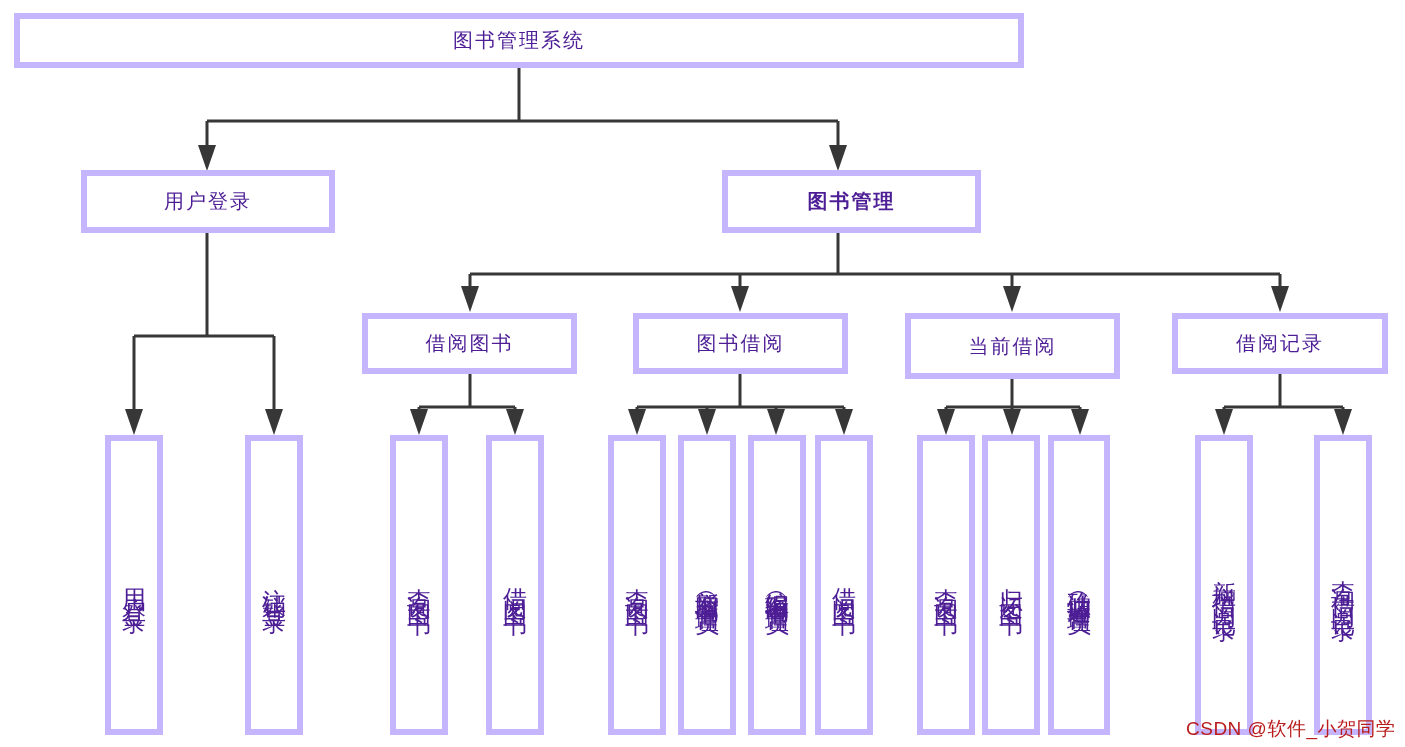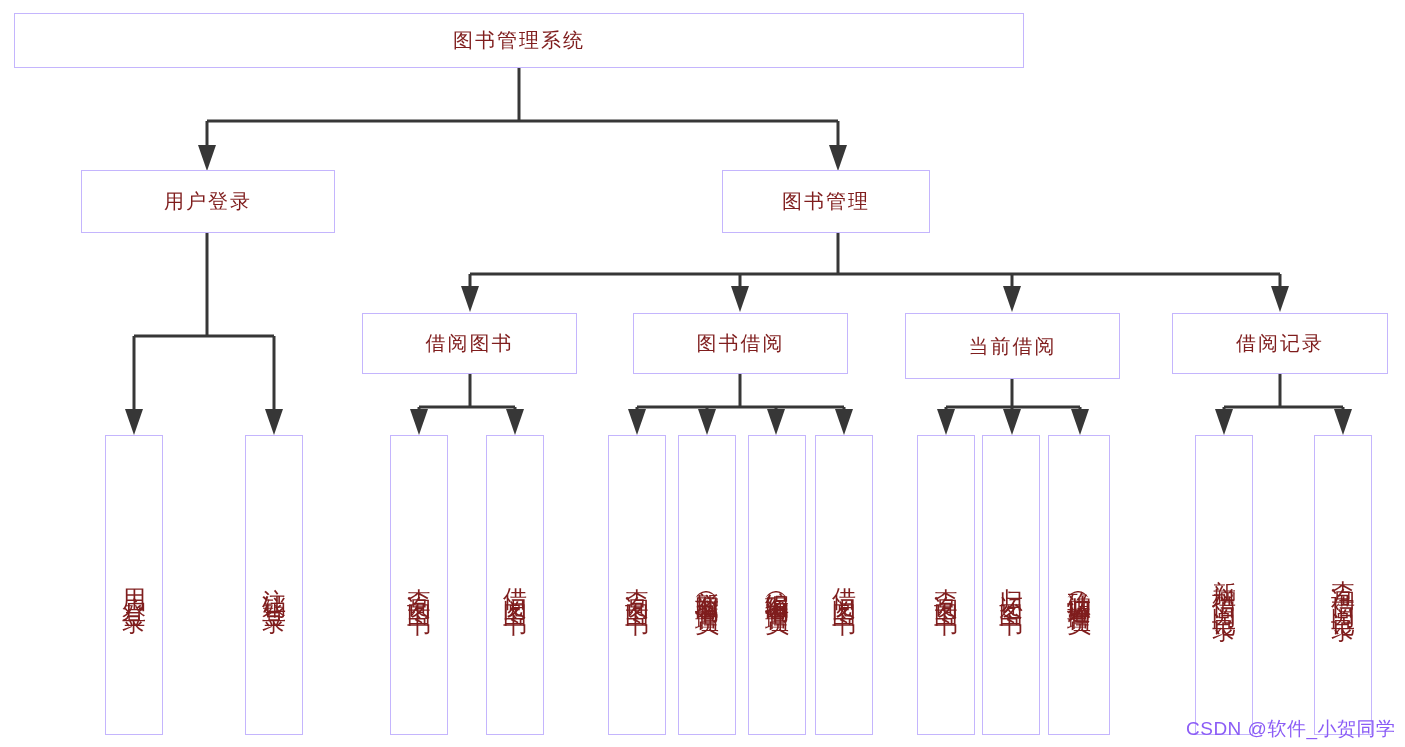--- a/index.html
+++ b/index.html
@@ -8,39 +8,39 @@
     width:1405px;height:747px;
     background:#ffffff;
     font-family:"Liberation Sans","DejaVu Sans",sans-serif;
     overflow:hidden;
   }
   .connectors{position:absolute;left:0;top:0;z-index:0;}
   .node{
     position:absolute;
     box-sizing:border-box;
     background:#ffffff;
-    border:1px solid #c4b5fd;
+    border:6px solid #c4b5fd;
     display:flex;align-items:center;justify-content:center;
-    color:#7f1d1d;
+    color:#4c1d95;
     z-index:1;
   }
   .hnode{font-size:20px;letter-spacing:2px;white-space:nowrap;}
   .vnode{
     font-size:24px;
     writing-mode:vertical-rl;
     text-orientation:mixed;
     letter-spacing:8px;
     line-height:1;
   }
   .vnode-long{letter-spacing:3px;}
   .watermark{
     position:absolute;
     left:1186px;top:716px;
     font-size:19px;
-    color:#8b5cf6;
+    color:#b91c1c;
     letter-spacing:0.5px;
     white-space:nowrap;
     z-index:5;
   }
 </style>
 </head>
 <body>
 
 <div class="canvas">
 
@@ -109,21 +109,21 @@
       <polygon points="1003,409 1021,409 1012,435"></polygon>
       <polygon points="1071,409 1089,409 1080,435"></polygon>
       <polygon points="1215,409 1233,409 1224,435"></polygon>
       <polygon points="1334,409 1352,409 1343,435"></polygon>
     </g>
   </svg>
 
   <div class="node hnode" style="left:14px;top:13px;width:1010px;height:55px;">图书管理系统</div>
 
   <div class="node hnode" style="left:81px;top:170px;width:254px;height:63px;">用户登录</div>
-  <div class="node hnode" style="left:722px;top:170px;width:208px;height:63px;">图书管理</div>
+  <div class="node hnode" style="left:722px;top:170px;width:259px;height:63px;font-weight:bold;">图书管理</div>
 
   <div class="node hnode" style="left:362px;top:313px;width:215px;height:61px;">借阅图书</div>
   <div class="node hnode" style="left:633px;top:313px;width:215px;height:61px;">图书借阅</div>
   <div class="node hnode" style="left:905px;top:313px;width:215px;height:66px;">当前借阅</div>
   <div class="node hnode" style="left:1172px;top:313px;width:216px;height:61px;">借阅记录</div>
 
   <div class="node vnode" style="left:105px;top:435px;width:58px;height:300px;">用户登录</div>
   <div class="node vnode" style="left:245px;top:435px;width:58px;height:300px;">注销登录</div>
 
   <div class="node vnode" style="left:390px;top:435px;width:58px;height:300px;">查询图书</div>

